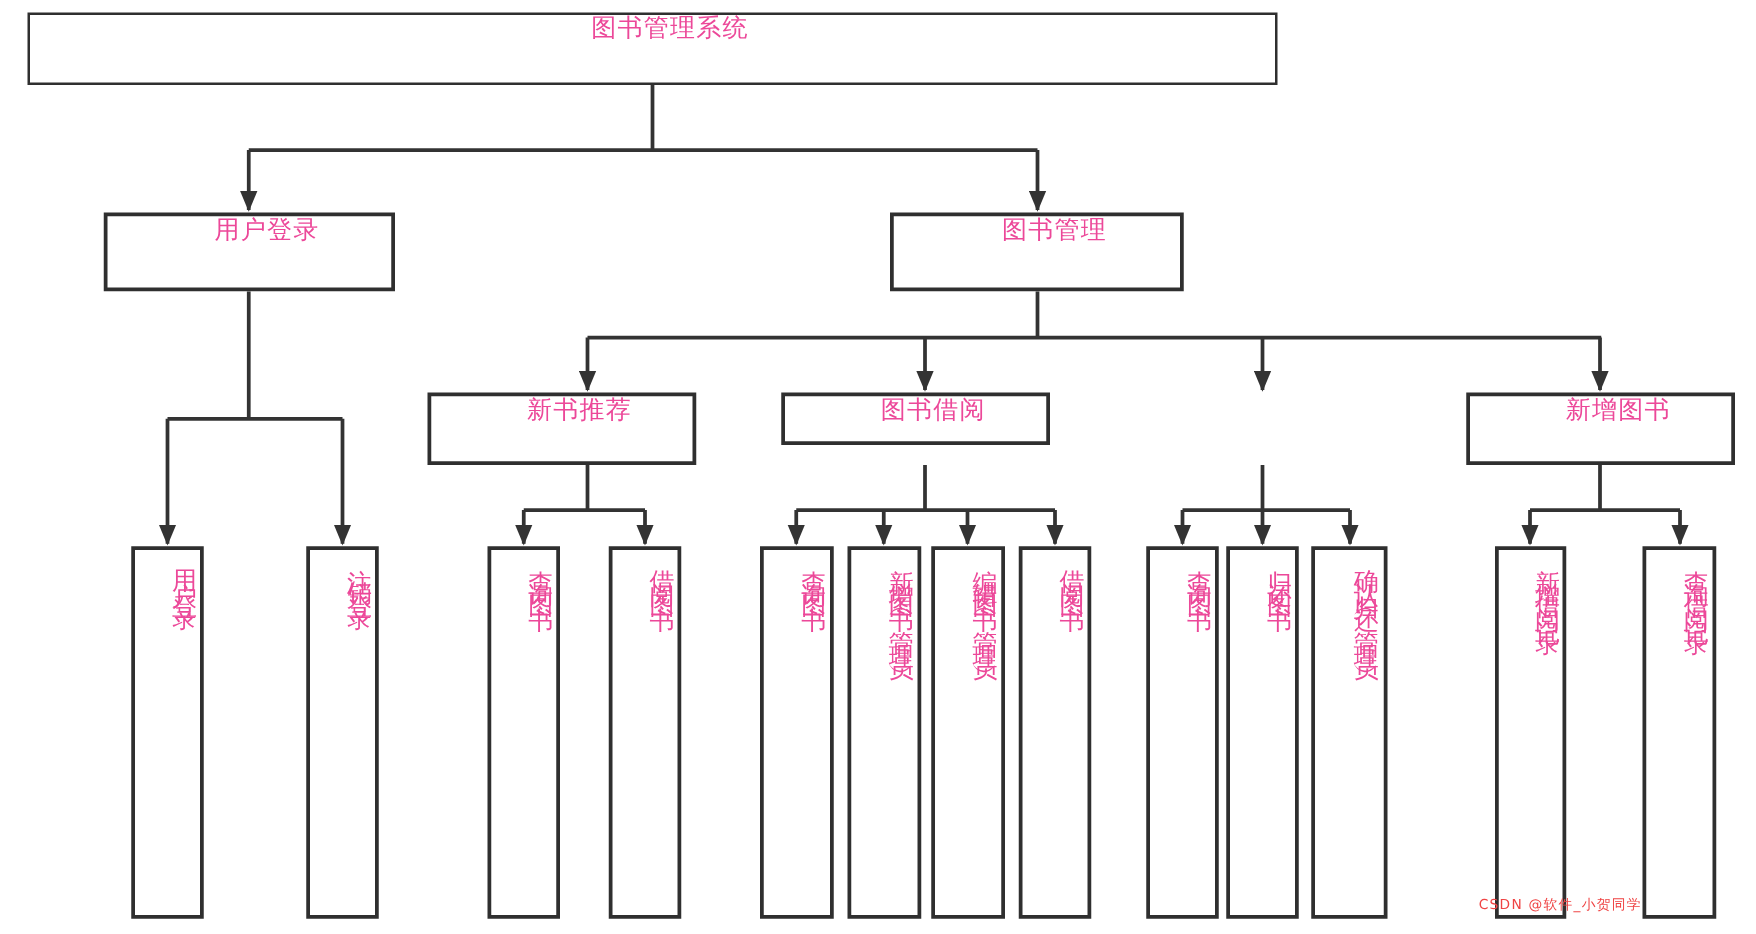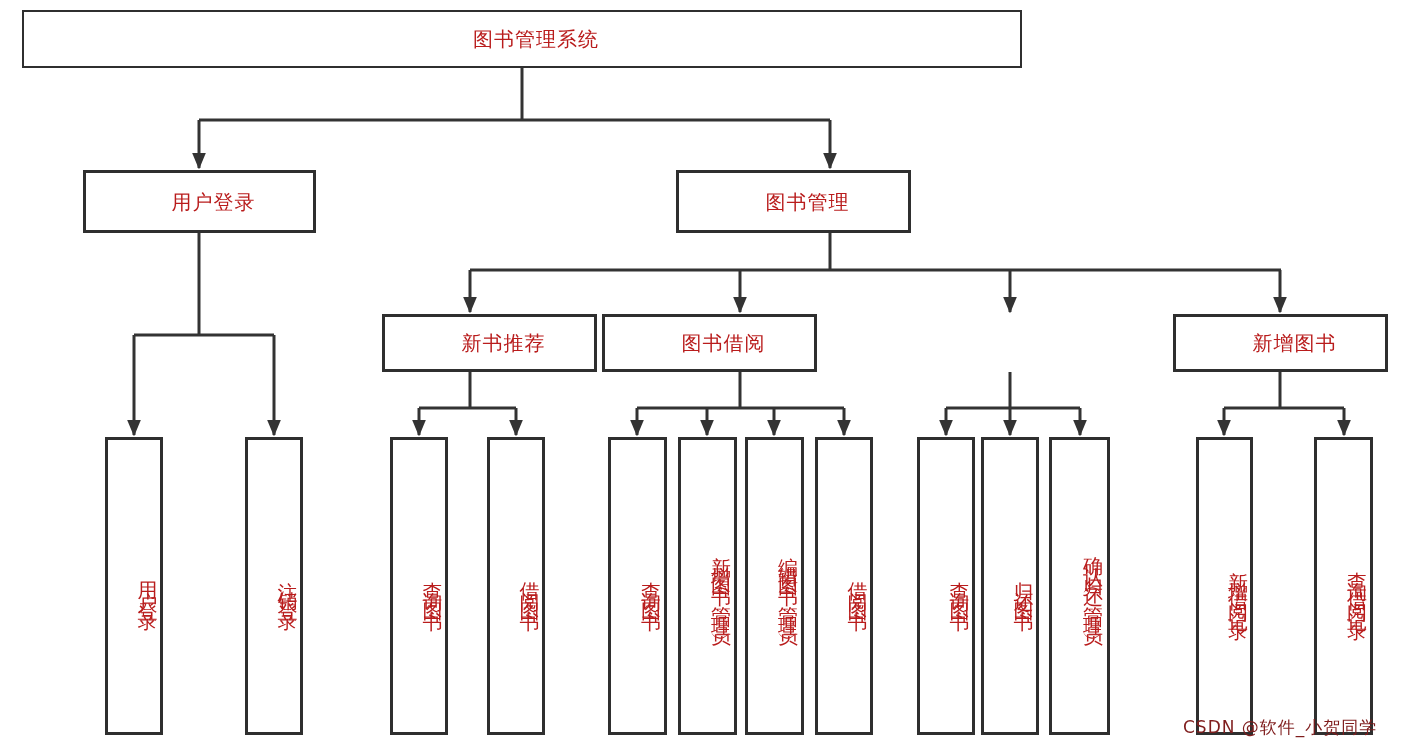--- a/index.html
+++ b/index.html
@@ -4,32 +4,32 @@
 <style>
   html,body { margin:0; padding:0; background:#ffffff; }
   #stage {
     position:relative; width:1405px; height:747px; background:#ffffff;
     font-family:"DejaVu Sans","Liberation Sans",sans-serif; overflow:hidden;
   }
   #edges { position:absolute; left:0; top:0; z-index:1; }
   .box {
     position:absolute; z-index:2; box-sizing:border-box;
     background:#ffffff; border:3px solid #2f2f2f;
-    display:flex; align-items:center; justify-content:center;
-    color:#b91c1c; font-size:20px; line-height:1;padding-left:28px;
+    display:flex; justify-content:center;
+    color:#ec4899; font-size:20px; line-height:1;padding-left:28px;
   }
   .box.root { border-width:2px; }
   .box .lbl { white-space:nowrap; letter-spacing:1px; }
   .box.leaf .lbl {
     writing-mode:vertical-rl; text-orientation:mixed;
     letter-spacing:10px; white-space:nowrap;
   }
   #watermark {
     position:absolute; z-index:3; left:1183px; top:716px;
-    font-size:17px; color:#7f1d1d; letter-spacing:1px; white-space:nowrap;
+    font-size:11px; color:#ef4444; letter-spacing:1px; white-space:nowrap;
   }
 </style>
 </head>
 <body>
 
 <div id="stage">
 
   <svg id="edges" width="1405" height="747" viewBox="0 0 1405 747">
     <defs>
       <marker id="ah" viewBox="0 0 10 12" refX="5" refY="11" markerWidth="4.8" markerHeight="5.6" orient="0">
@@ -87,28 +87,28 @@
     </g>
   </svg>
 
   <div class="box root" style="left:22px;top:10px;width:1000px;height:58px">
     <span class="lbl">图书管理系统</span>
   </div>
 
   <div class="box" style="left:83px;top:170px;width:233px;height:63px">
     <span class="lbl">用户登录</span>
   </div>
-  <div class="box" style="left:676px;top:170px;width:235px;height:63px">
+  <div class="box" style="left:712px;top:170px;width:235px;height:63px">
     <span class="lbl">图书管理</span>
   </div>
 
-  <div class="box" style="left:382px;top:314px;width:215px;height:58px">
+  <div class="box" style="left:342px;top:314px;width:215px;height:58px">
     <span class="lbl">新书推荐</span>
   </div>
-  <div class="box" style="left:602px;top:314px;width:215px;height:58px">
+  <div class="box" style="left:625px;top:314px;width:215px;height:42px">
     <span class="lbl">图书借阅</span>
   </div>
   <div class="box" style="left:1173px;top:314px;width:215px;height:58px">
     <span class="lbl">新增图书</span>
   </div>
 
   <div class="box leaf" style="left:105px;top:437px;width:58px;height:298px">
     <span class="lbl">用户登录</span>
   </div>
   <div class="box leaf" style="left:245px;top:437px;width:58px;height:298px">

